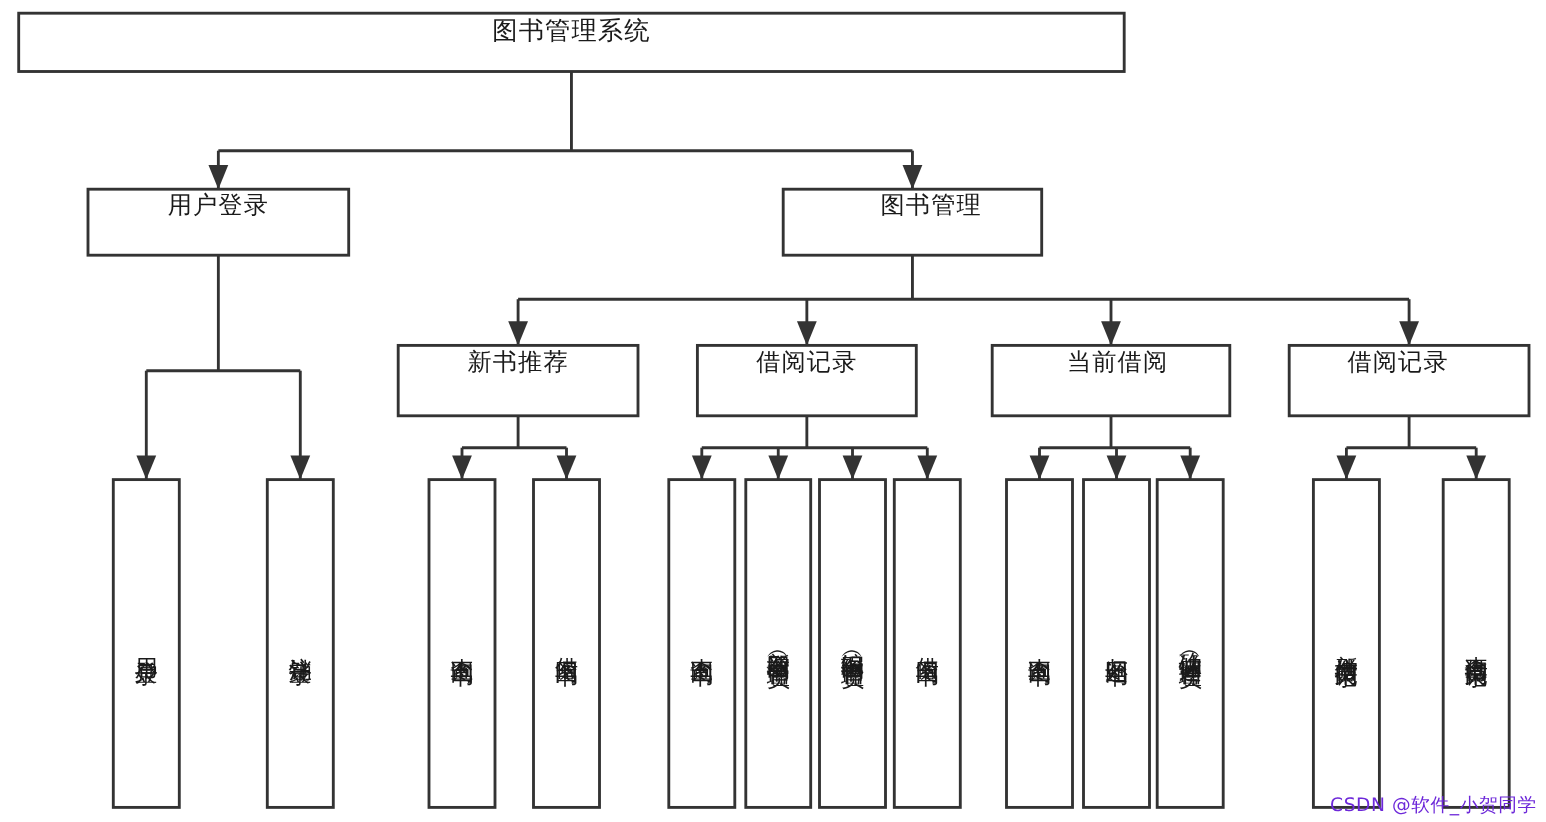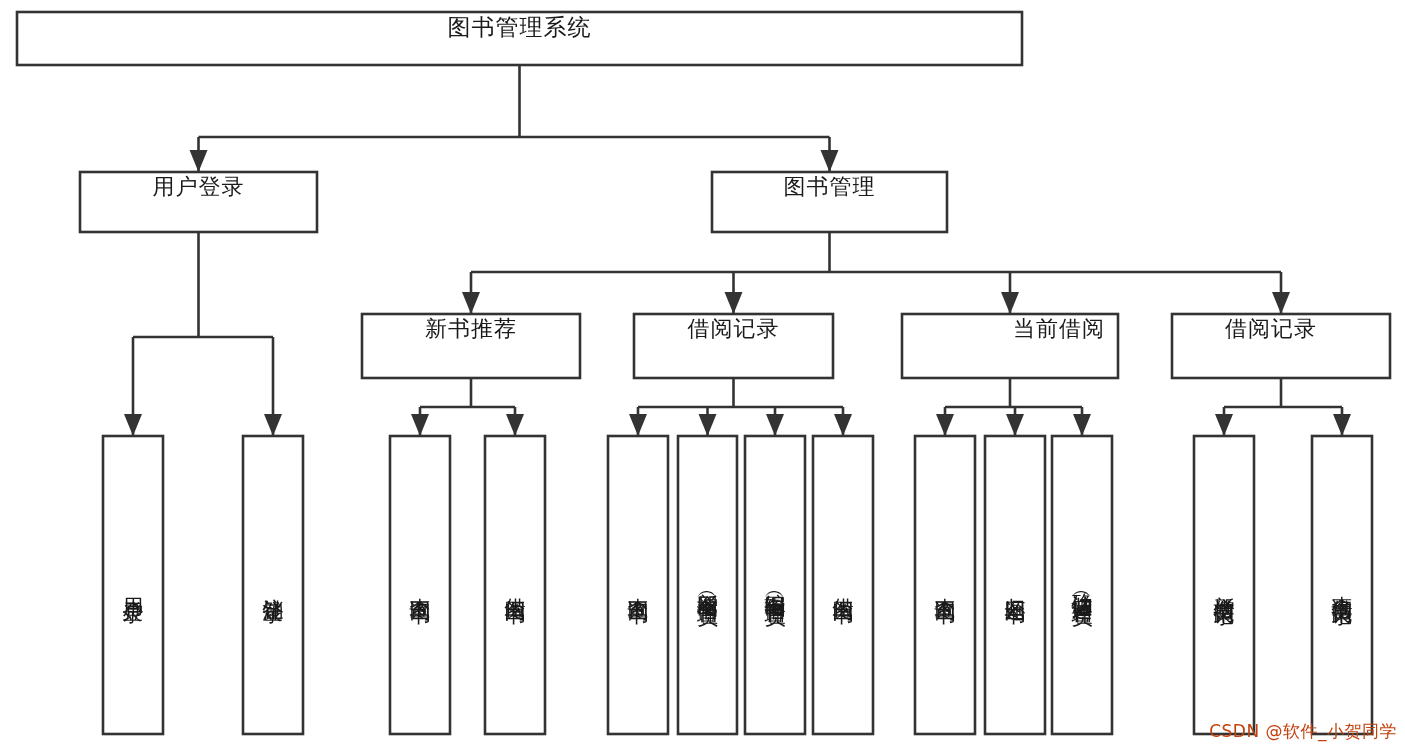--- a/index.html
+++ b/index.html
@@ -41,21 +41,21 @@
   .arrow-head {
     fill: #333333;
     stroke: none;
   }
   .watermark {
     position: absolute;
     right: 8px;
     bottom: 4px;
     font-family: "DejaVu Sans", "Liberation Sans", sans-serif;
     font-size: 17px;
-    color: #c2410c;
+    color: #6d28d9;
     white-space: nowrap;
     letter-spacing: 0.5px;
     pointer-events: none;
   }
   .vtext-box {
     position: absolute;
     display: flex;
     align-items: center;
     justify-content: center;
     overflow: visible;
@@ -170,30 +170,30 @@
       </g>
   </svg>
 
   <div id="labels-layer">
       <div class="htext-box" style="left: 17px; top: 12px; width: 1005px; height: 53px;">
         <span class="htext title">图书管理系统</span>
       </div>
       <div class="htext-box" style="left: 80px; top: 172px; width: 237px; height: 60px;">
         <span class="htext">用户登录</span>
       </div>
-      <div class="htext-box" style="left: 712px; top: 172px; width: 235px; height: 60px;">
+      <div class="htext-box" style="left: 712px; top: 172px; width: 235px; height: 60px; padding-left: 17px;">
         <span class="htext">图书管理</span>
       </div>
       <div class="htext-box" style="left: 362px; top: 314px; width: 218px; height: 64px; border-radius: 21px;">
         <span class="htext">新书推荐</span>
       </div>
       <div class="htext-box" style="left: 634px; top: 314px; width: 199px; height: 64px;">
         <span class="htext">借阅记录</span>
       </div>
-      <div class="htext-box" style="left: 902px; top: 314px; width: 228px; height: 64px; margin-left: 43px;">
+      <div class="htext-box" style="left: 902px; top: 314px; width: 228px; height: 64px;">
         <span class="htext">当前借阅</span>
       </div>
       <div class="htext-box" style="left: 1172px; top: 314px; width: 198px; height: 64px;">
         <span class="htext">借阅记录</span>
       </div>
       <div class="vtext-box" style="left: 103px; top: 436px; width: 60px; height: 298px;">
         <span class="vtext">用户登录</span>
       </div>
       <div class="vtext-box" style="left: 243px; top: 436px; width: 60px; height: 298px;">
         <span class="vtext">注销登录</span>

